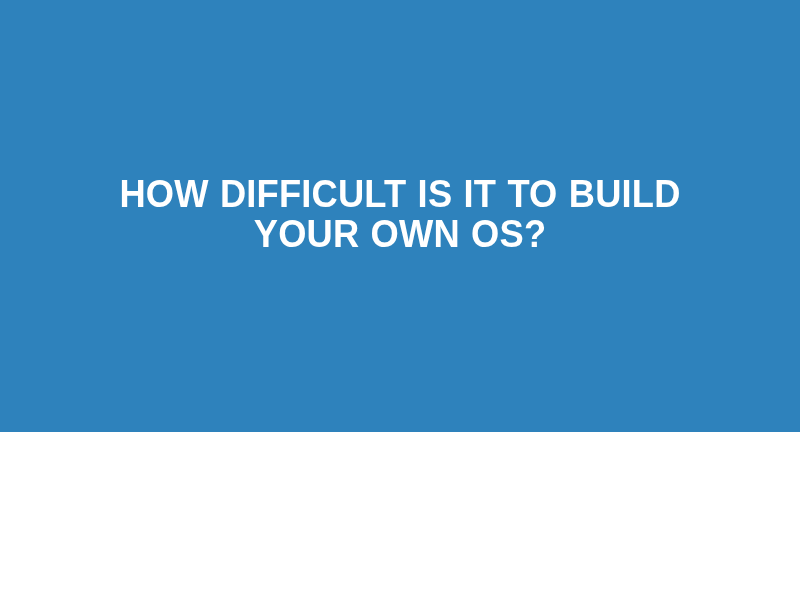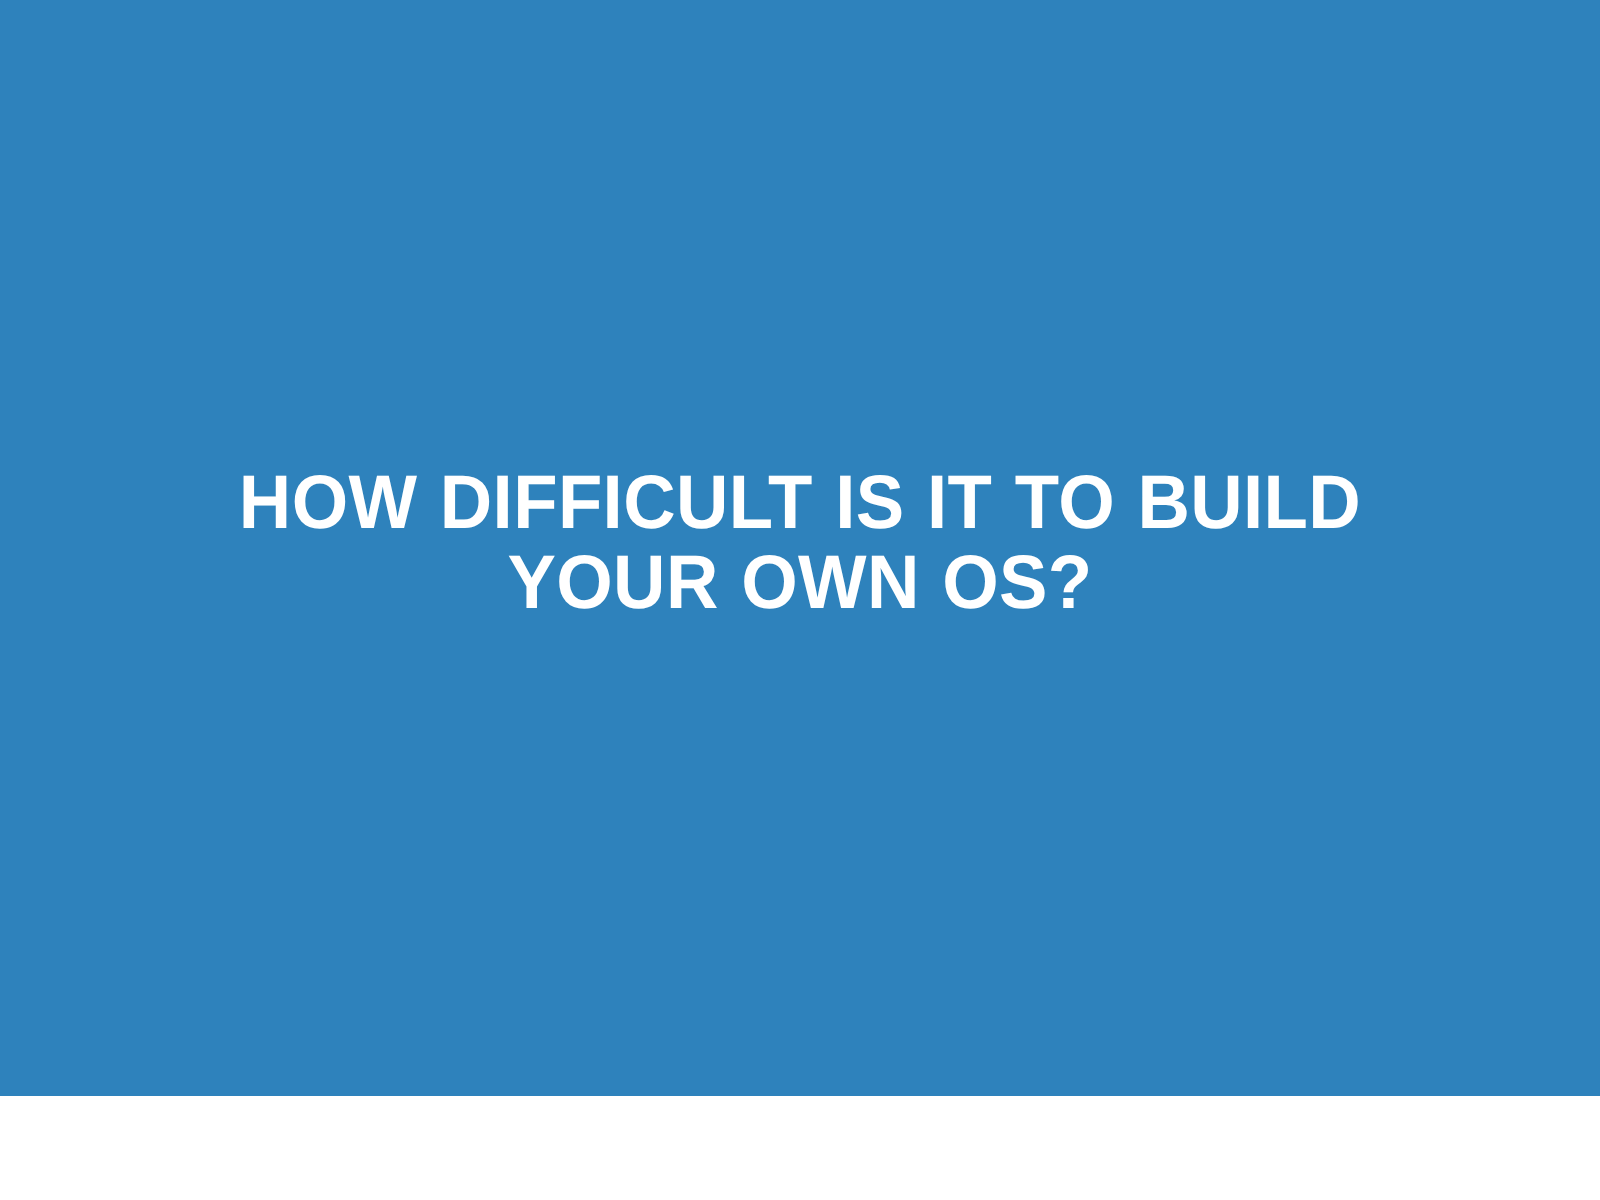--- a/index.html
+++ b/index.html
@@ -13,21 +13,21 @@
     height: 600px;
     overflow: hidden;
     font-family: "Liberation Sans", "DejaVu Sans", sans-serif;
   }
 
   
   .banner {
     position: relative;
     box-sizing: border-box;
     width: 800px;
-    height: 548px;
+    height: 432px;
     background-color: #2E82BC;
     display: flex;
     align-items: center;
     justify-content: center;
   }
 
   .title-wrap {
     width: 700px;
     margin: 0 auto;
     

